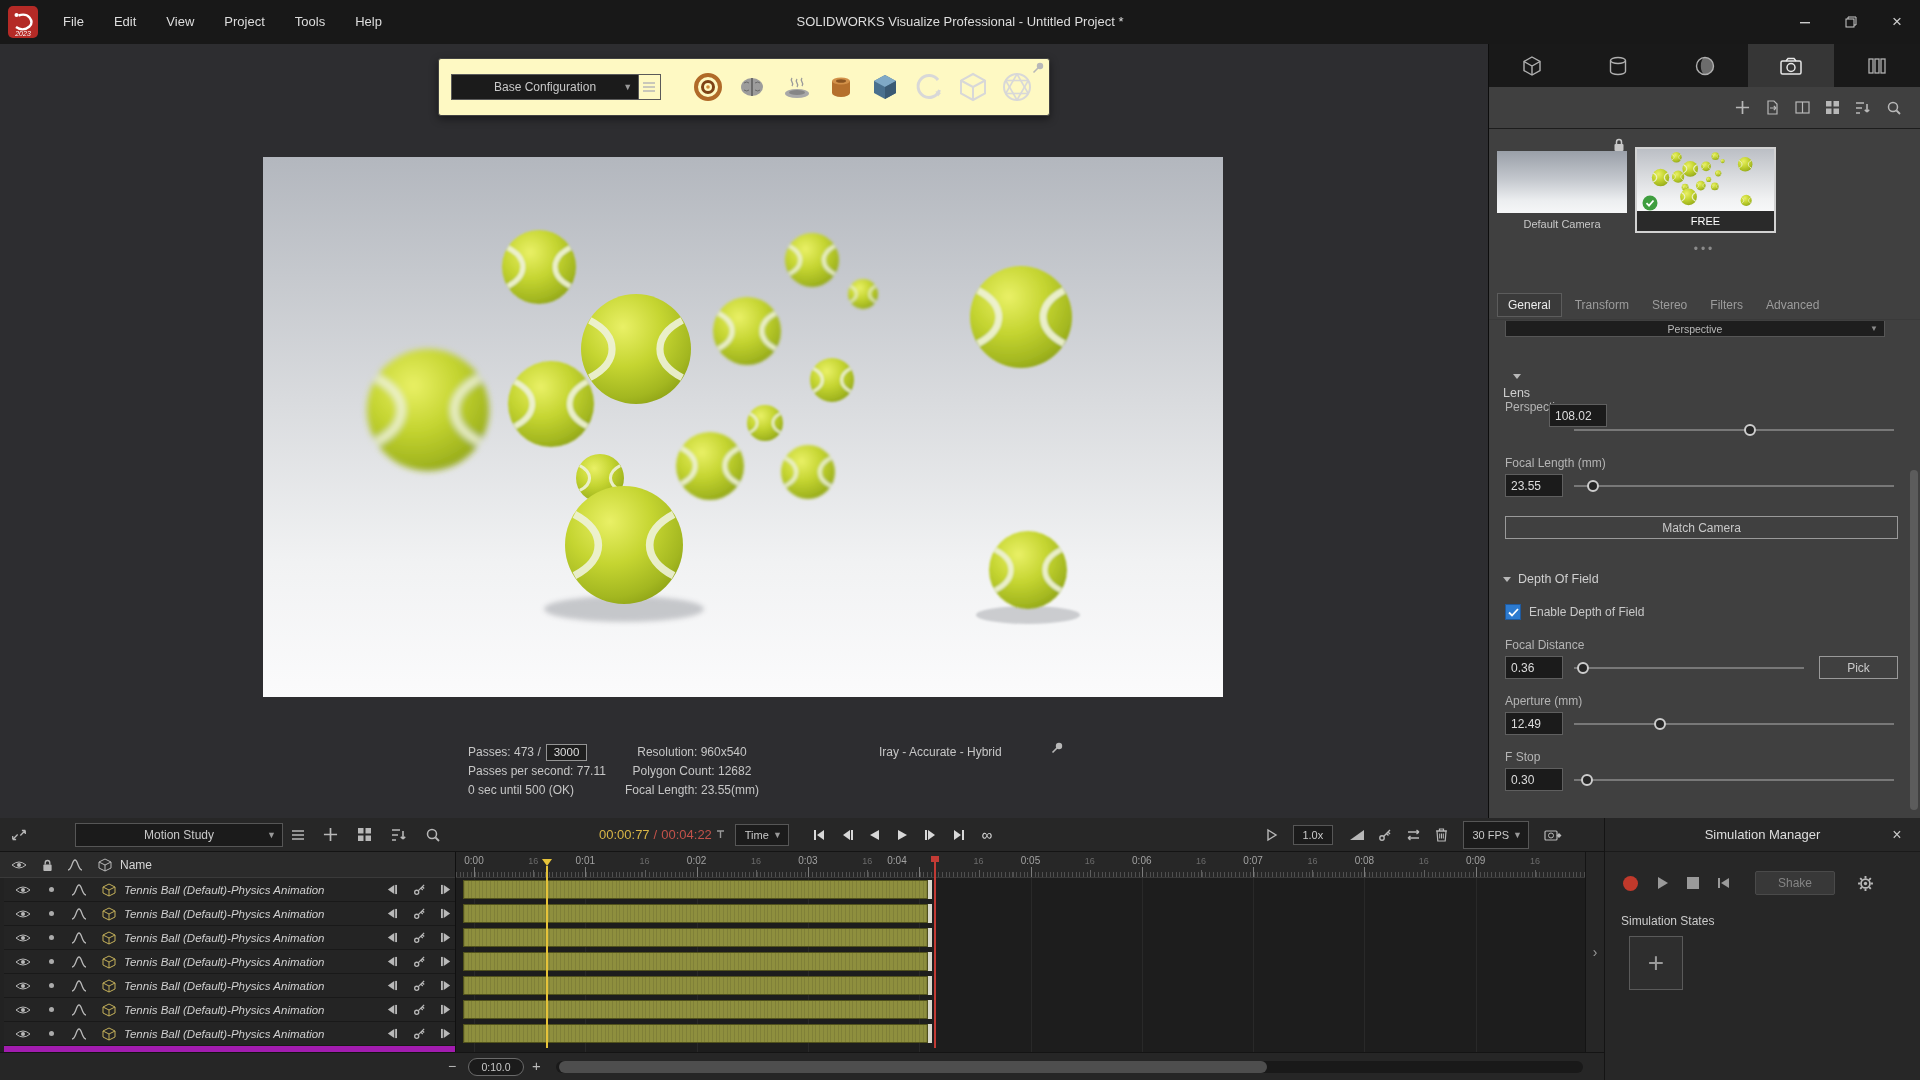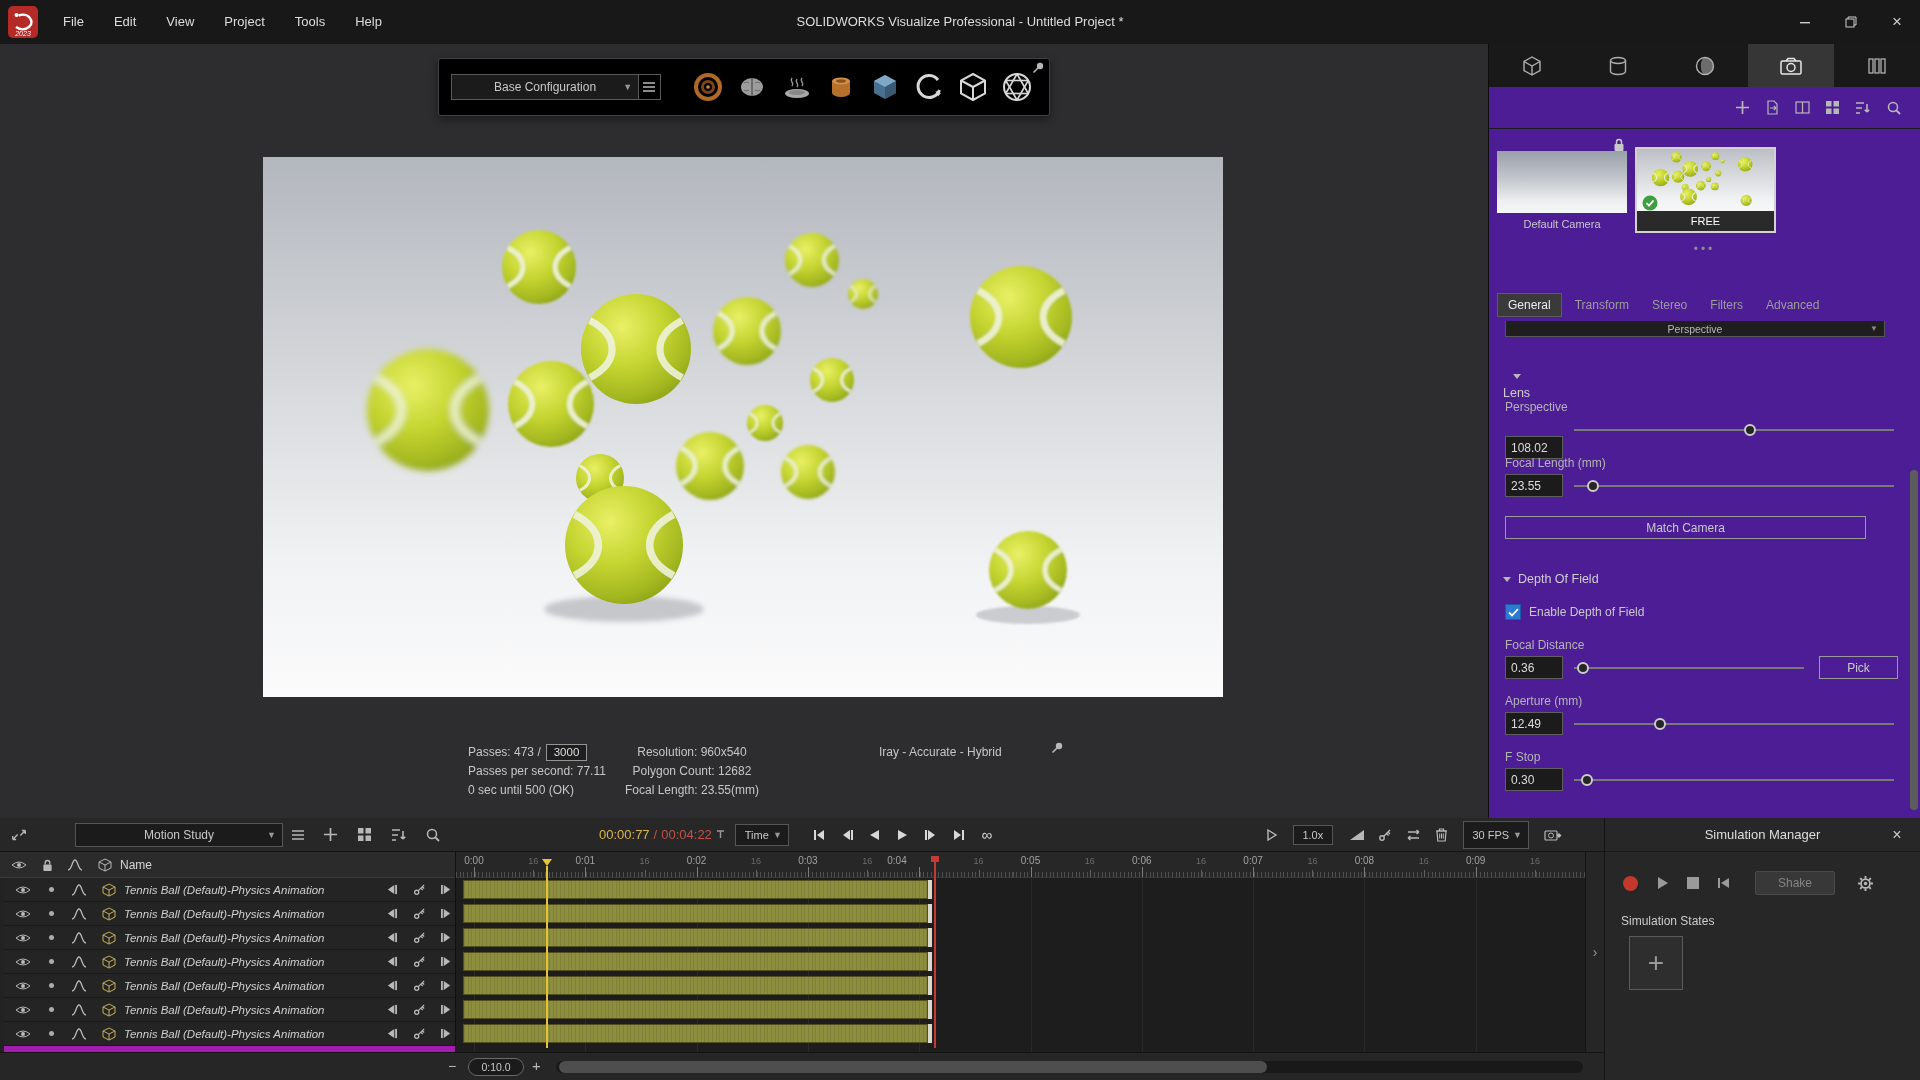--- a/index.html
+++ b/index.html
@@ -12,36 +12,36 @@
 #titlebar{position:absolute;left:0;top:0;width:1920px;height:44px;background:#181818;display:flex;align-items:center;z-index:40;}
 #app-logo{width:30px;height:32px;margin:0 10px 0 8px;background:#b42a26;border-radius:5px;position:relative;flex:none;}
 #app-logo span{position:absolute;bottom:1px;left:0;right:0;text-align:center;font-size:7px;color:#fff;font-style:italic;}
 .menu-item{padding:0 15px;line-height:44px;color:#ddd;font-size:13px;}
 #window-title{position:absolute;left:430px;right:430px;text-align:center;line-height:44px;color:#ddd;font-size:13px;pointer-events:none;}
 #win-controls{position:absolute;right:0;top:0;height:44px;display:flex;}
 .win-btn{width:46px;height:44px;display:flex;align-items:center;justify-content:center;color:#ccc;font-size:17px;}
 
 
 #viewport{position:absolute;left:0;top:44px;width:1488px;height:774px;background:#2d2d30;}
-#viewport-toolbar{position:absolute;left:438px;top:14px;width:612px;height:58px;background:#000000;border:1px solid #424242;border-radius:3px;display:flex;align-items:center;padding:0 12px;box-shadow:0 3px 8px rgba(0,0,0,.45);}
+#viewport-toolbar{position:absolute;left:438px;top:14px;width:612px;height:58px;background:#fef9c3;border:1px solid #424242;border-radius:3px;display:flex;align-items:center;padding:0 12px;box-shadow:0 3px 8px rgba(0,0,0,.45);}
 #config-select{width:192px;height:26px;background:#1b1b1b;border:1px solid #5a5a5a;display:flex;align-items:center;justify-content:center;gap:8px;color:#c9c9c9;font-size:12px;position:relative;}
 #config-select .chev{position:absolute;right:6px;color:#999;font-size:9px;}
 #config-menu-btn{width:22px;height:26px;border:1px solid #5a5a5a;border-left:none;display:flex;align-items:center;justify-content:center;}
 .vt-icon{width:40px;height:40px;margin-left:5px;display:flex;align-items:center;justify-content:center;}
 #vt-pin{position:absolute;right:4px;top:2px;}
 #render-frame{position:absolute;left:263px;top:113px;width:960px;height:540px;}
 #render-stats{position:absolute;left:422px;top:693px;width:648px;height:72px;color:#c6c6c6;font-size:12px;line-height:19px;}
 #stats-col1{position:absolute;left:46px;top:6px;}
 #stats-col2{position:absolute;left:175px;top:6px;width:190px;text-align:center;}
 #stats-col3{position:absolute;left:457px;top:6px;}
 #stats-pin{position:absolute;right:6px;top:4px;}
 .mini-box{display:inline-block;border:1px solid #949494;background:#1e1e1e;color:#ddd;padding:0 7px;height:17px;line-height:15px;margin-left:5px;font-size:11.5px;}
 
 
-#right-panel{position:absolute;left:1488px;top:44px;width:432px;height:774px;background:#4c1d95;border-left:1px solid #0d0d0d;}
+#right-panel{position:absolute;left:1488px;top:44px;width:432px;height:774px;background:#404040;border-left:1px solid #0d0d0d;}
 #panel-tabs{display:flex;height:43px;background:#191919;}
 .ptab{flex:1;display:flex;align-items:center;justify-content:center;}
 .ptab.active{background:#363636;}
 #panel-tools{height:42px;display:flex;align-items:center;justify-content:flex-end;gap:15px;padding-right:18px;border-bottom:1px solid #1d1d1d;}
 .thumb-label{text-align:center;font-size:11px;color:#c8c8c8;margin-top:5px;}
 #thumb-default{position:absolute;left:8px;top:107px;width:130px;}
 #thumb-default .thumb-img{height:62px;background:linear-gradient(180deg,#999fa8 0%,#c3c7cd 45%,#eceef0 80%,#f6f7f8 100%);position:relative;}
 #thumb-lock{position:absolute;right:2px;top:-13px;}
 #thumb-free{position:absolute;left:146px;top:103px;width:141px;background:#d2d2d2;padding:2px;}
 #thumb-free .thumb-img{height:62px;position:relative;overflow:hidden;}
@@ -441,34 +441,34 @@
     <span>Perspective</span>
     <span class="chev">▼</span>
   </div>
 
   <div class="sec-head" style="top:330px;flex-direction:column;">
     <span class="tri-down"></span>
     <span>Lens</span>
   </div>
 
   <div class="prop-label" style="top:356px;">Perspective</div>
-  <input class="prop-input" style="top: 392px;" value="108.02">
+  <input class="prop-input" style="top: 360px; margin-left: 44px;" value="108.02">
   <div class="slider" style="left:85px;top:374px;width:320px;">
     <div class="track"></div>
       <div class="slider-handle" style="left: 55%;"></div>
   </div>
 
   <div class="prop-label" style="top:412px;">Focal Length (mm)</div>
   <input class="prop-input" style="top: 430px;" value="23.55">
   <div class="slider" style="left:85px;top:430px;width:320px;">
     <div class="track"></div>
       <div class="slider-handle" style="left: 6%;"></div>
   </div>
 
-  <div class="ghost-btn" style="left:16px;top:472px;width:361px;">Match Camera</div>
+  <div class="ghost-btn" style="left:16px;top:472px;width:393px;">Match Camera</div>
 
   <div class="sec-head" style="top:528px;">
     <span class="tri-down"></span>
     <span>Depth Of Field</span>
   </div>
 
   <div id="dof-check">
     <svg width="11" height="9" viewBox="0 0 11 9">
         <path d="M1 4.5 L4 7.5 L10 1" stroke="#fff" stroke-width="1.8" fill="none"></path>
       </svg>

